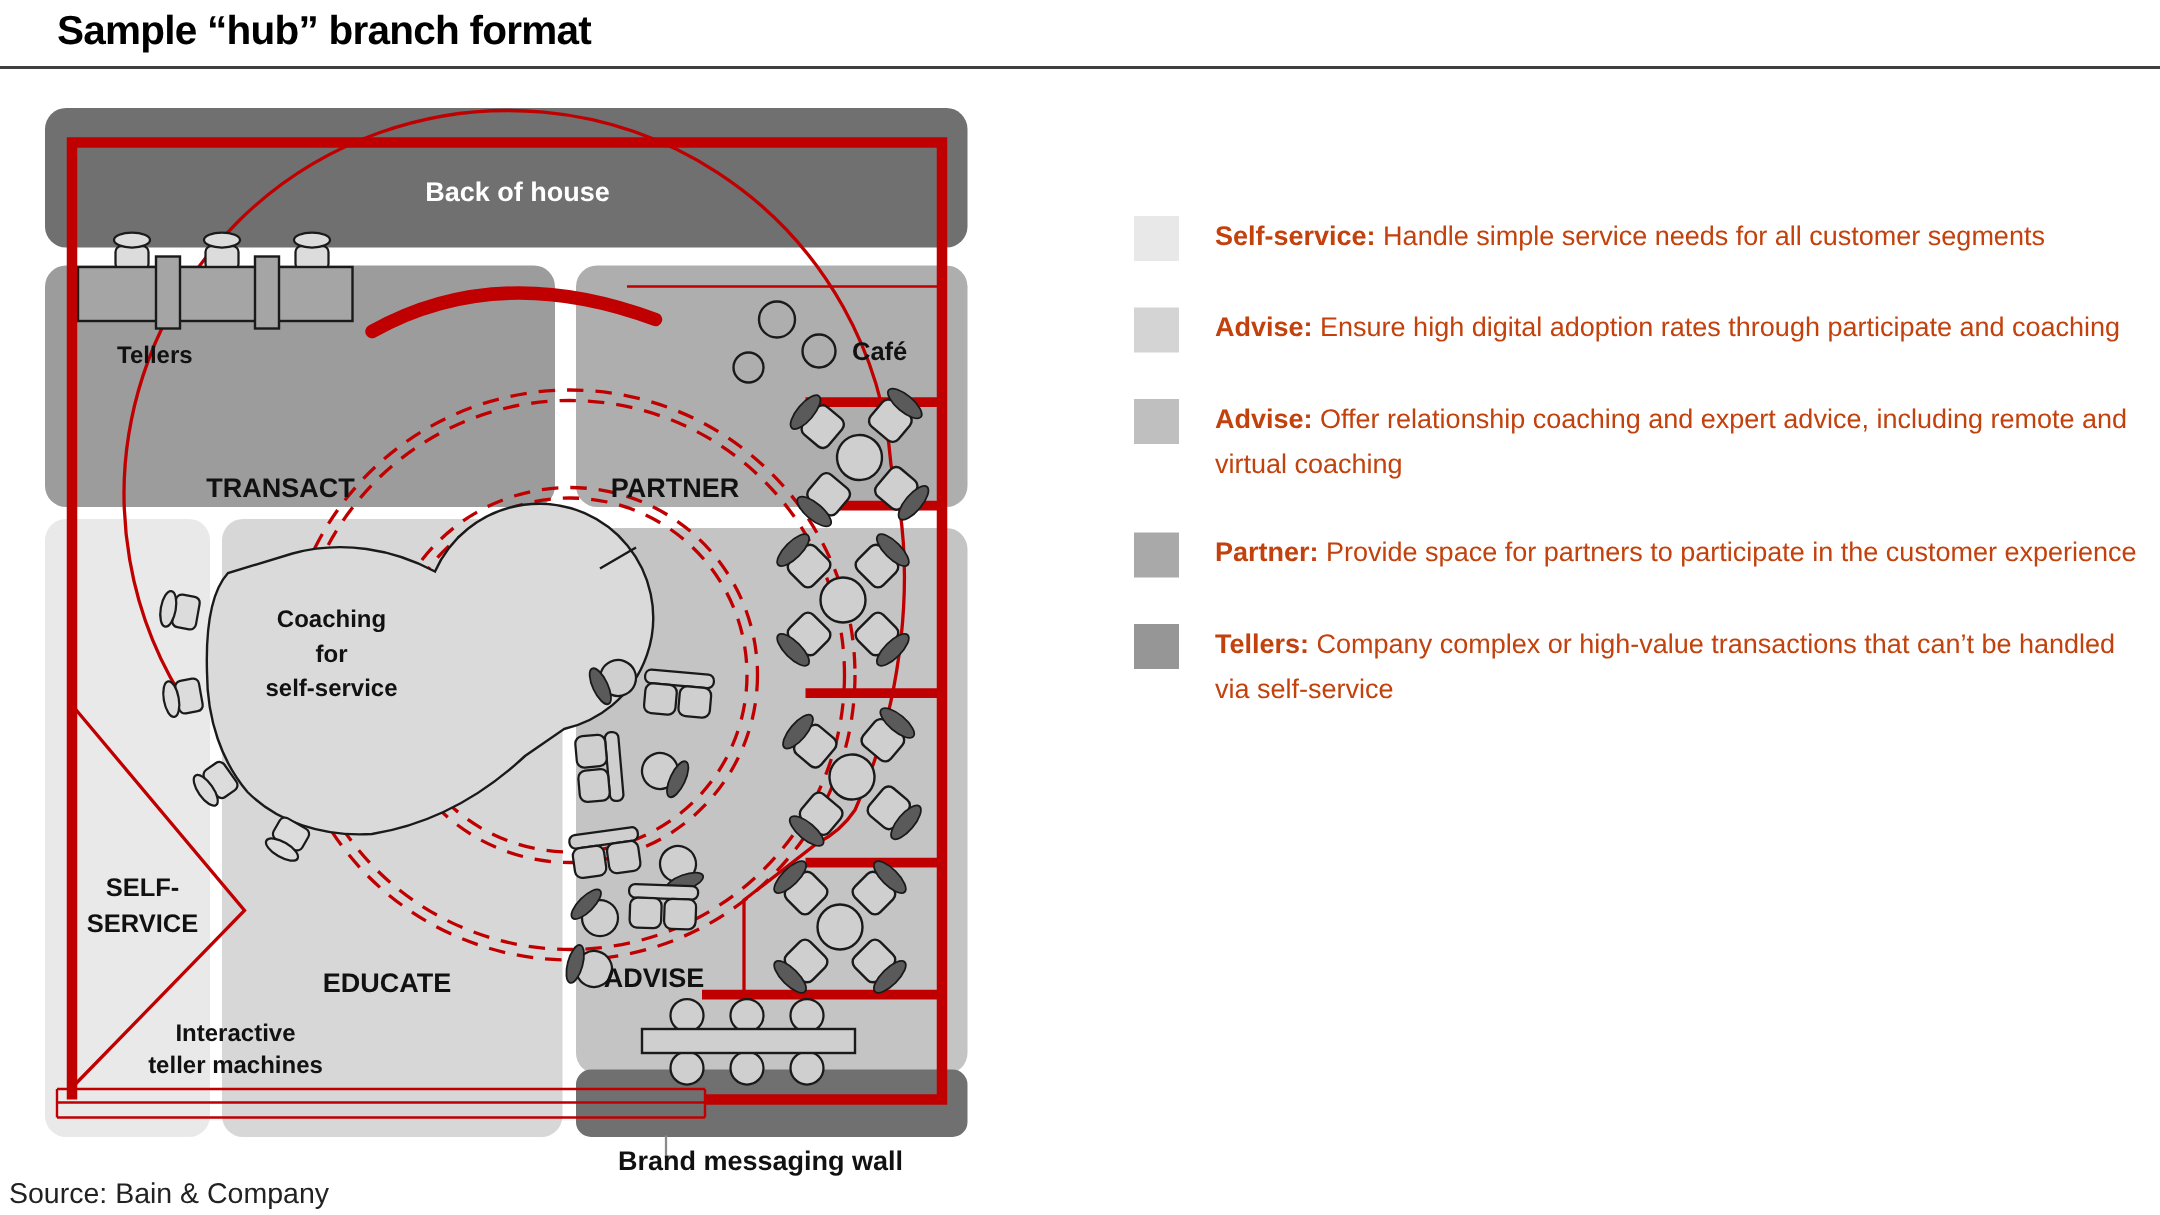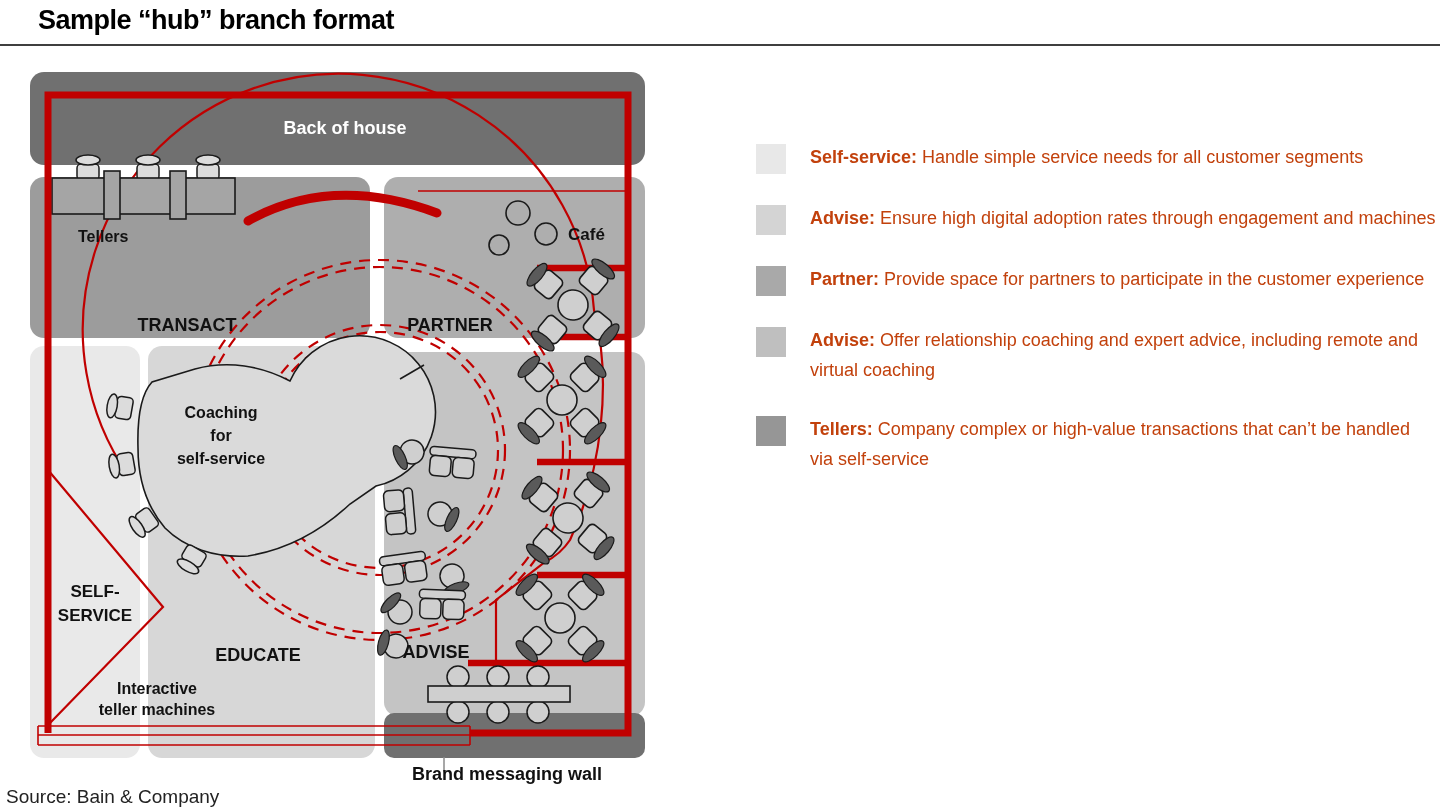--- a/index.html
+++ b/index.html
@@ -165,29 +165,29 @@
   <text x="412" y="780" font-size="18" font-weight="bold" fill="#111">Brand messaging wall</text>
 </svg>
 
 <div class="legend">
   <div class="legend-row">
     <div class="swatch" style="background-color: rgb(232, 232, 232);"></div>
     <div class="legend-text"><b>Self-service:</b> <span>Handle simple service needs for all customer segments</span></div>
   </div>
   <div class="legend-row">
     <div class="swatch" style="background-color: rgb(212, 212, 212);"></div>
-    <div class="legend-text"><b>Advise:</b> <span>Ensure high digital adoption rates through engagement and machines</span></div>
+    <div class="legend-text"><b>Advise:</b> <span>Ensure high digital adoption rates through participate and coaching</span></div>
+  </div>
+  <div class="legend-row">
+    <div class="swatch" style="background-color: rgb(191, 191, 191);"></div>
+    <div class="legend-text"><b>Advise:</b> <span>Offer relationship coaching and expert advice, including remote and virtual coaching</span></div>
   </div>
   <div class="legend-row">
     <div class="swatch" style="background-color: rgb(169, 169, 169);"></div>
     <div class="legend-text"><b>Partner:</b> <span>Provide space for partners to participate in the customer experience</span></div>
-  </div>
-  <div class="legend-row">
-    <div class="swatch" style="background-color: rgb(191, 191, 191);"></div>
-    <div class="legend-text"><b>Advise:</b> <span>Offer relationship coaching and expert advice, including remote and virtual coaching</span></div>
   </div>
   <div class="legend-row">
     <div class="swatch" style="background-color: rgb(150, 150, 150);"></div>
     <div class="legend-text"><b>Tellers:</b> <span>Company complex or high-value transactions that can’t be handled via self-service</span></div>
   </div>
 </div>
 
 <div class="source">Source: Bain &amp; Company</div>
 
 </body></html>

